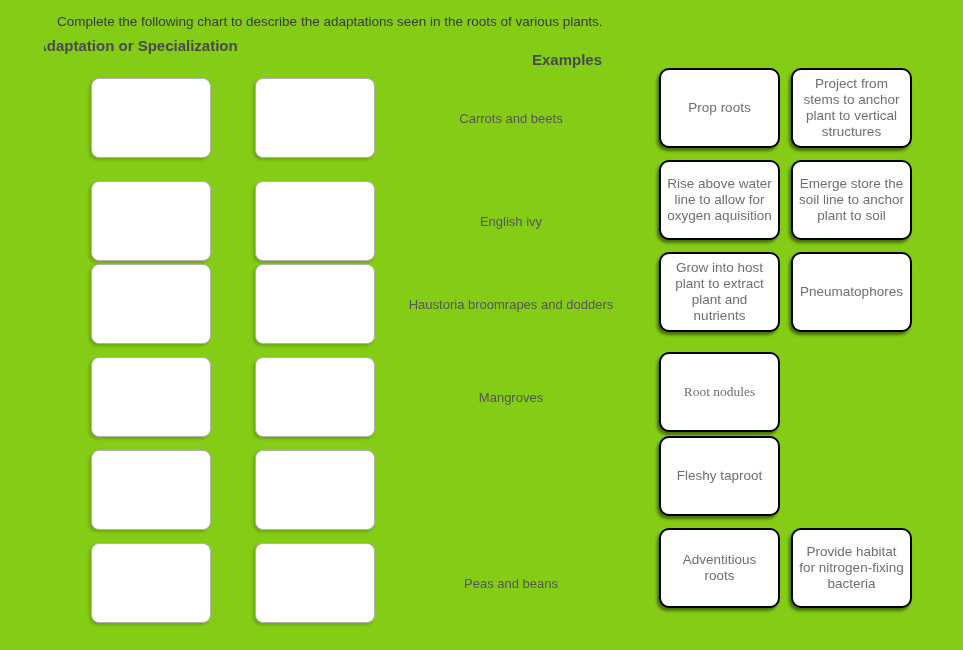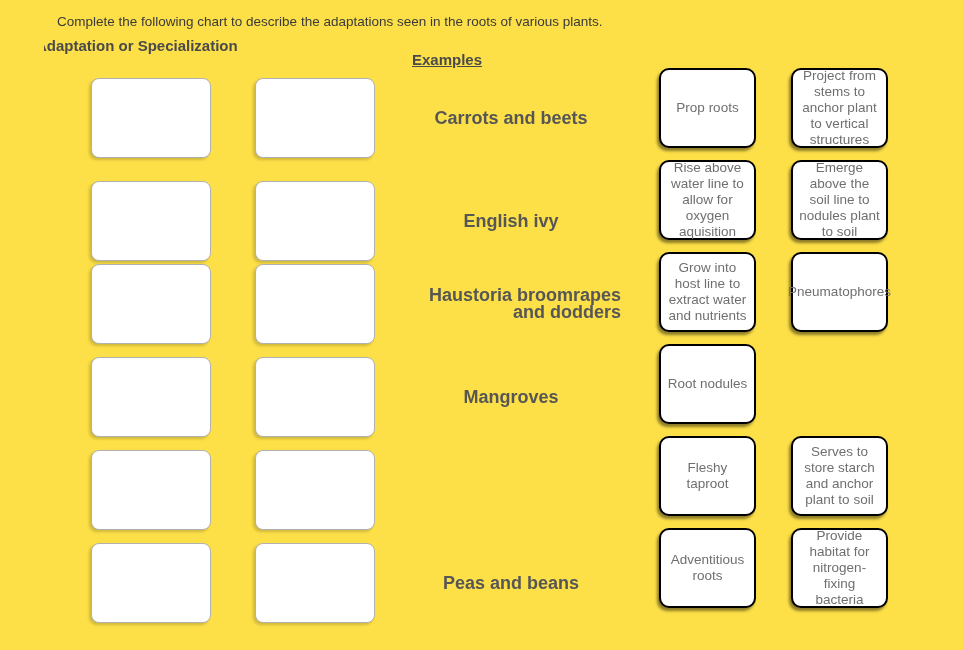--- a/index.html
+++ b/index.html
@@ -1,69 +1,69 @@
 <!DOCTYPE html>
 <html><head>
 <meta charset="utf-8">
 <style>
   * { margin: 0; padding: 0; box-sizing: border-box; }
   html, body { width: 963px; height: 650px; background: #ffffff; overflow: hidden; }
   body { font-family: "Liberation Sans", "DejaVu Sans", sans-serif; position: relative; }
 
-  .page { position: absolute; left: 0; top: 0; width: 963px; height: 650px; background: #fde047; }
+  .page { position: absolute; left: 0; top: 0; width: 963px; height: 650px; background: #84cc16; }
 
   .instructions {
     position: absolute; left: 57px; top: 14px;
     font-size: 13.5px; color: #3a3a3a; white-space: nowrap;
   }
 
   .col-header {
     position: absolute; font-size: 15px; font-weight: bold; color: #4a4a4a;
     white-space: nowrap;
   }
   .col-header.adaptation {
     left: 44px; top: 37px; width: 218px; height: 18px; overflow: hidden;
   }
   .col-header.adaptation .clip-inner {
     display: inline-block; margin-left: -8px; white-space: nowrap;
   }
   .col-header.purpose  { left: 237px; top: 49px; width: 150px; text-align: center; }
-  .col-header.examples { left: 412px; top: 51px; width: 166px; text-align: left; text-decoration: underline; }
+  .col-header.examples { left: 436px; top: 51px; width: 166px; text-align: right; }
 
   .slot {
     position: absolute; width: 120px; height: 80px;
     background: #ffffff;
     border: 1.5px solid #b1b1b1; border-radius: 8px;
     box-shadow: -2px 2px 3px rgba(0,0,0,0.18);
   }
 
   .example {
     position: absolute; left: 401px; width: 220px; height: 80px;
     display: flex; align-items: center; justify-content: center;
-    text-align: right;
-    font-size: 18px; font-weight: bold; color: #565656; line-height: 17px;
+    text-align: center;
+    font-size: 13px; font-weight: normal; color: #565656; line-height: 17px;
   }
 
   .card {
-    position: absolute; width: 97px; height: 80px;
+    position: absolute; width: 121px; height: 80px;
     background: #ffffff;
     border: 2.5px solid #000000; border-radius: 10px;
     box-shadow: -2px 3px 3px rgba(0,0,0,0.45);
     display: flex; align-items: center; justify-content: center;
     text-align: center; padding: 3px 5px;
     font-size: 13.5px; color: #6f6f6f; line-height: 16px;
     cursor: pointer;
   }
 
   
   .lrow0 { top: 78px; }  .lrow1 { top: 181px; } .lrow2 { top: 264px; }
   .lrow3 { top: 357px; } .lrow4 { top: 450px; } .lrow5 { top: 543px; }
   
   .crow0 { top: 68px; }  .crow1 { top: 160px; } .crow2 { top: 252px; }
-  .crow3 { top: 344px; } .crow4 { top: 436px; } .crow5 { top: 528px; }
+  .crow3 { top: 352px; font-family: Liberation Serif, serif; } .crow4 { top: 436px; } .crow5 { top: 528px; }
 
   .slotcol0 { left: 91px; }  .slotcol1 { left: 255px; }
   .cardcol0 { left: 659px; } .cardcol1 { left: 791px; }
 </style>
 </head>
 <body>
 
 <div class="page">
 
   <div class="instructions">Complete the following chart to describe the adaptations seen in the roots of various plants.</div>
@@ -89,22 +89,21 @@
 
   <div class="example lrow0">Carrots and beets</div>
   <div class="example lrow1">English ivy</div>
   <div class="example lrow2">Haustoria broomrapes and dodders</div>
   <div class="example lrow3">Mangroves</div>
   <div class="example lrow5">Peas and beans</div>
 
   <div class="card cardcol0 crow0">Prop roots</div>
   <div class="card cardcol1 crow0">Project from stems to anchor plant to vertical structures</div>
   <div class="card cardcol0 crow1">Rise above water line to allow for oxygen aquisition</div>
-  <div class="card cardcol1 crow1">Emerge above the soil line to nodules plant to soil</div>
-  <div class="card cardcol0 crow2">Grow into host line to extract water and nutrients</div>
+  <div class="card cardcol1 crow1">Emerge store the soil line to anchor plant to soil</div>
+  <div class="card cardcol0 crow2">Grow into host plant to extract plant and nutrients</div>
   <div class="card cardcol1 crow2">Pneumatophores</div>
   <div class="card cardcol0 crow3">Root nodules</div>
   <div class="card cardcol0 crow4">Fleshy taproot</div>
-  <div class="card cardcol1 crow4">Serves to store starch and anchor plant to soil</div>
   <div class="card cardcol0 crow5">Adventitious roots</div>
   <div class="card cardcol1 crow5">Provide habitat for nitrogen-fixing bacteria</div>
 
 </div>
 
 </body></html>

